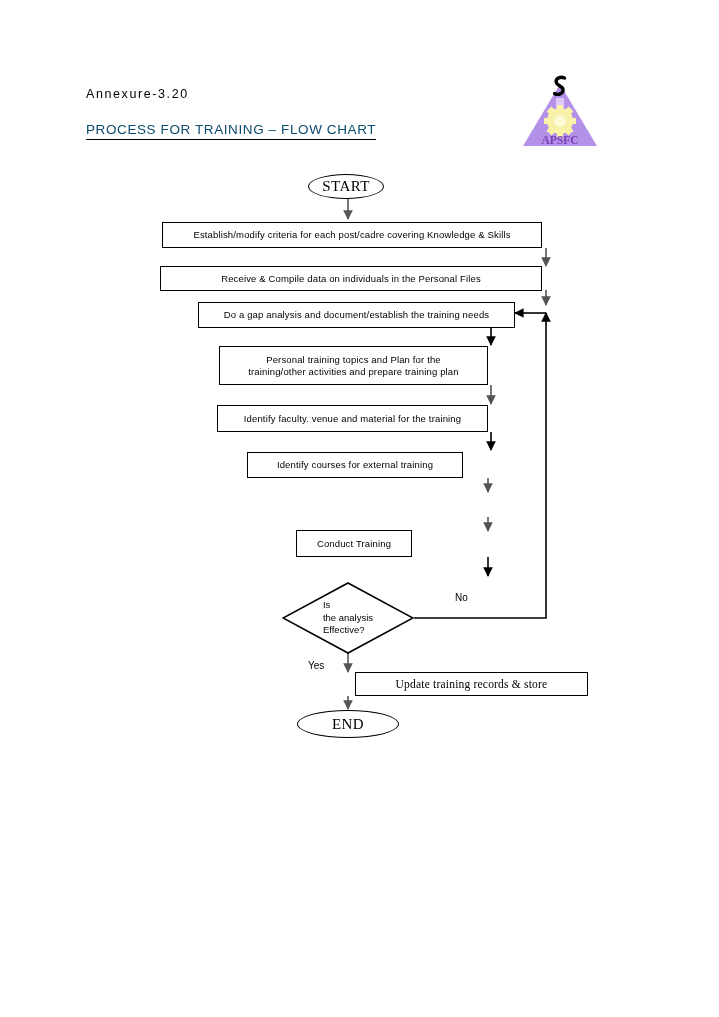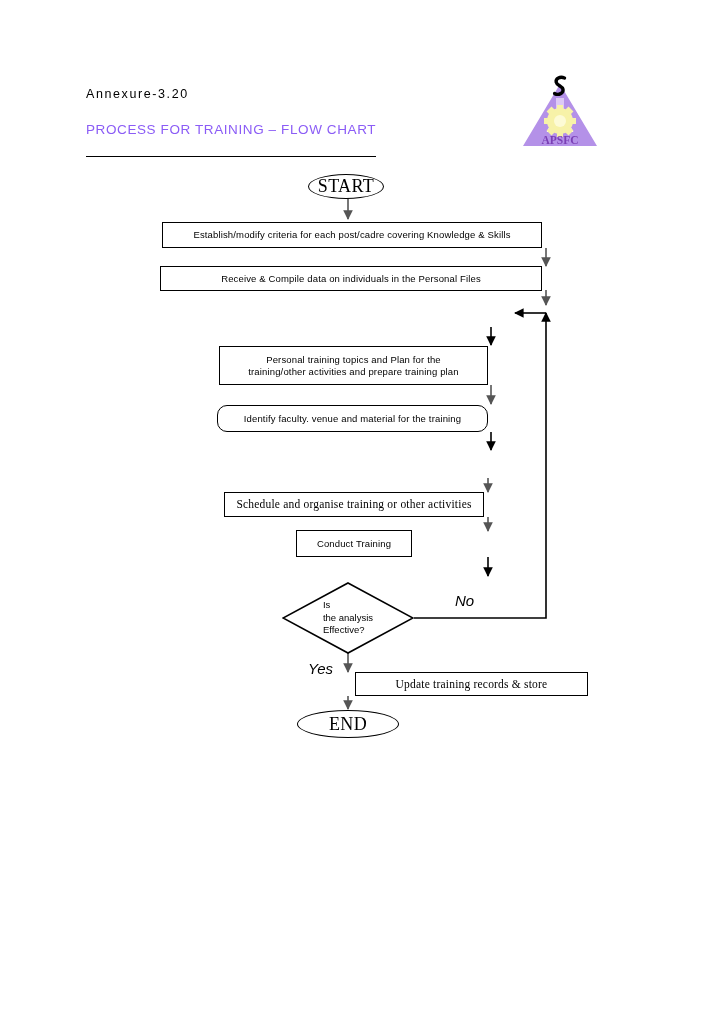--- a/index.html
+++ b/index.html
@@ -29,24 +29,24 @@
     letter-spacing: 1.6px;
     color: #000;
     white-space: nowrap;
   }
   #doc-title {
     position: absolute;
     left: 86px;
     top: 122px;
     font-size: 13.5px;
     letter-spacing: 0.6px;
-    color: #8b5cf6;
+    color: #0c4a6e;
     white-space: nowrap;
     border-bottom: 1px solid #000;
-    padding-bottom: 19px;
+    padding-bottom: 2px;
   }
 
   
   #logo {
     position: absolute;
     left: 519px;
     top: 74px;
     width: 82px;
     height: 76px;
   }
@@ -77,21 +77,21 @@
   .terminator {
     position: absolute;
     box-sizing: border-box;
     border: 1px solid #000000;
     border-radius: 50%;
     background: #ffffff;
     display: flex;
     align-items: center;
     justify-content: center;
     font-family: "Liberation Serif", serif;
-    font-size: 18px;
+    font-size: 15px;
     letter-spacing: 0.4px;
     color: #000;
   }
   .diamond-wrap {
     position: absolute;
   }
   .diamond-label {
     position: absolute;
     left: 0;
     top: 0;
@@ -113,24 +113,23 @@
     position: absolute;
     pointer-events: none;
   }
   .conn svg {
     display: block;
     overflow: visible;
   }
   .edge-label {
     position: absolute;
     font-family: "Liberation Sans", sans-serif;
-    font-size: 15px;
+    font-size: 10px;
     color: #000;
     white-space: nowrap;
-    font-style: italic;
   }
 </style>
 </head>
 <body>
 
 <div id="page">
 
   <div id="annexure-label">Annexure-3.20</div>
 
   <div id="doc-title">PROCESS FOR TRAINING – FLOW CHART</div>
@@ -204,30 +203,31 @@
       </g>
     </svg>
   </div>
 
   <div class="terminator" style="left:308px; top:174px; width:76px; height:25px;">START</div>
 
   <div class="node sans" style="left:160px; top:266px; width:382px; height:25px;">Receive &amp; Compile data on individuals in the Personal Files</div>
 
   <div class="node sans" style="left:162px; top:222px; width:380px; height:26px;">Establish/modify criteria for each post/cadre covering Knowledge &amp; Skills</div>
 
+  <div class="node sans" style="left:198px; top:302px; width:317px; height:26px;">Do a gap analysis and document/establish the training needs</div>
 
   <div class="node sans" style="left:219px; top:346px; width:269px; height:39px; flex-direction:column;">
     <span>Personal training  topics and Plan for the</span>
     <span>training/other activities and prepare training plan</span>
   </div>
 
-  <div class="node sans" style="left:217px; top:405px; width:271px; height:27px;border-radius:10px;">Identify faculty. venue and  material for the training</div>
-
-
-  <div class="node serif" style="left:224px; top:492px; width:260px; height:25px;">Schedule and organise training or other activities</div>
+  <div class="node sans" style="left:217px; top:405px; width:271px; height:27px;">Identify faculty. venue and  material for the training</div>
+
+  <div class="node sans" style="left:247px; top:452px; width:216px; height:26px;">Identify courses for external training</div>
+
 
   <div class="node sans" style="left:296px; top:530px; width:116px; height:27px;">Conduct Training</div>
 
   <div class="diamond-wrap" style="left:282px; top:582px; width:132px; height:72px;">
     <svg width="132" height="72" viewBox="0 0 132 72">
       <polygon points="66,1 131,36 66,71 1,36" fill="#ffffff" stroke="#000000" stroke-width="1.6"></polygon>
     </svg>
     <div class="diamond-label">
       <div>
         <div>Is</div>

